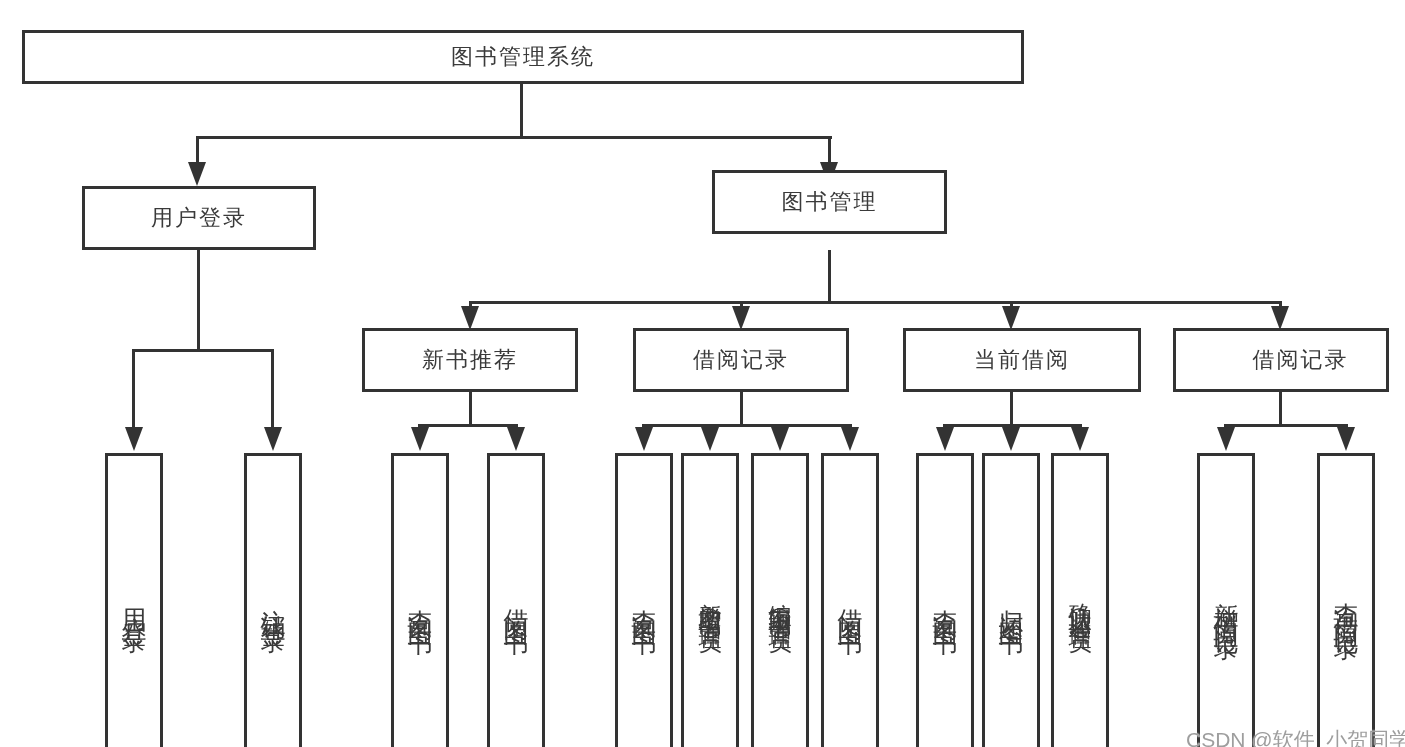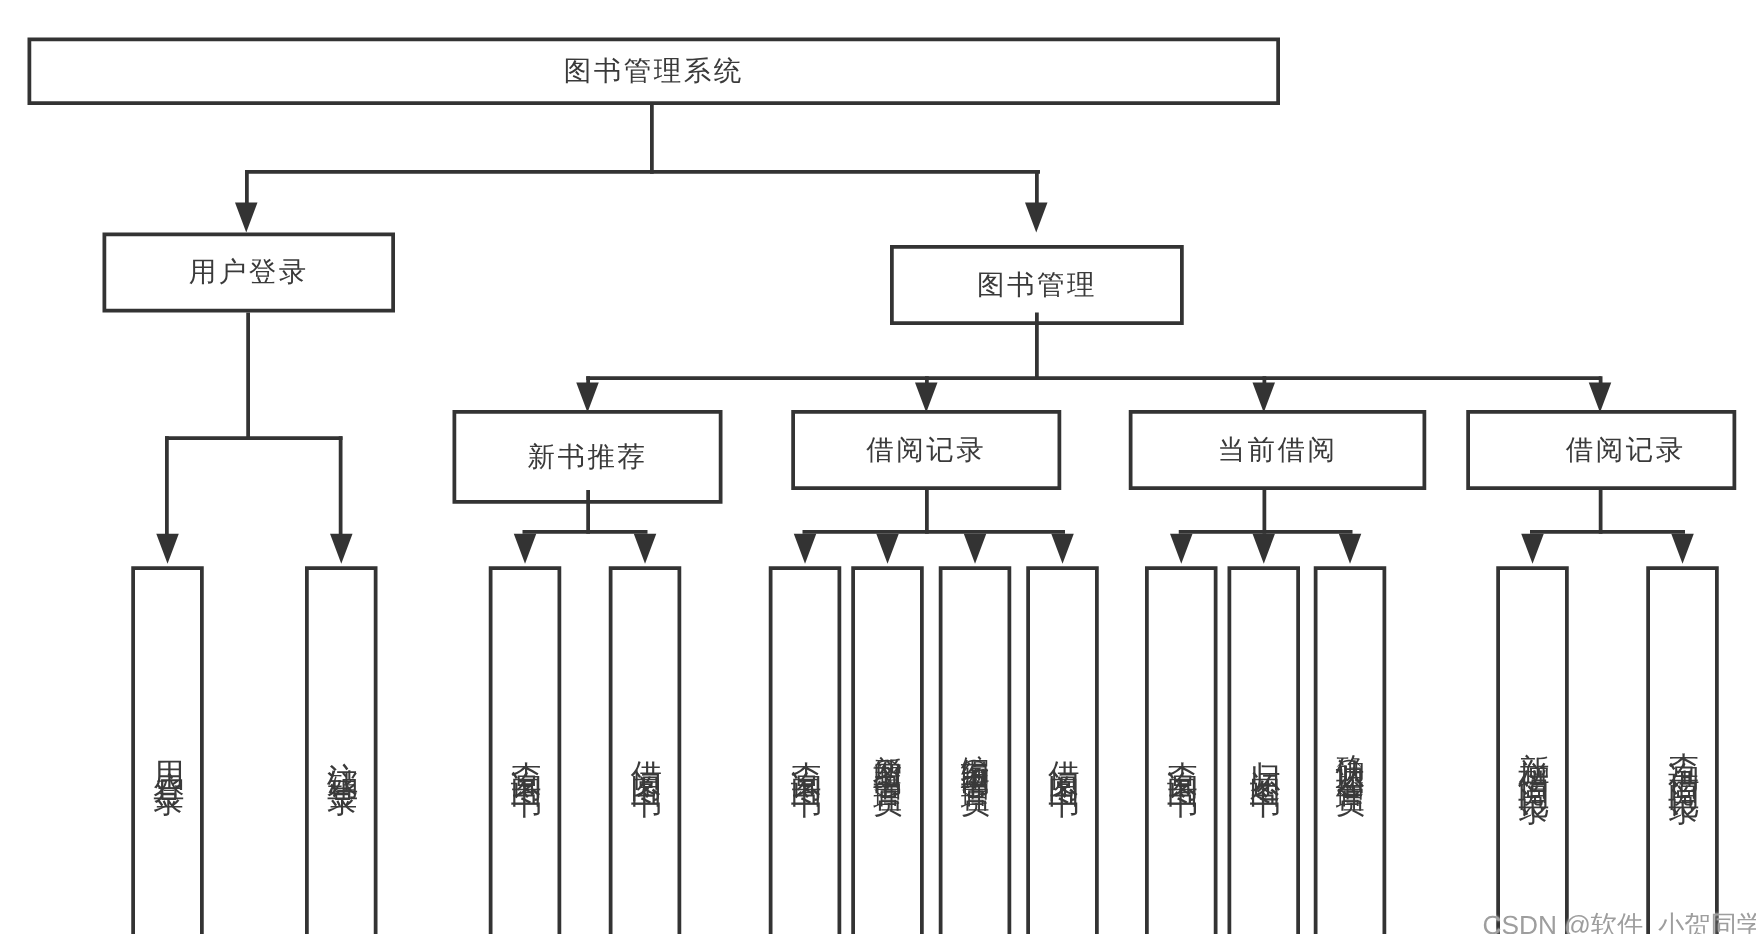--- a/index.html
+++ b/index.html
@@ -71,41 +71,41 @@
   <div class="box hbox" style="left:22px;top:14px;width:1002px;height:54px;">图书管理系统</div>
 
   <div class="vline" style="left:520px;top:68px;height:55px;"></div>
   <div class="hline" style="left:196px;top:120px;width:636px;"></div>
   <div class="vline" style="left:196px;top:120px;height:30px;"></div>
   <div class="arrow" style="left:188px;top:146px;"></div>
   <div class="vline" style="left:828px;top:120px;height:30px;"></div>
   <div class="arrow" style="left:820px;top:146px;"></div>
 
   <div class="box hbox" style="left:82px;top:170px;width:234px;height:64px;">用户登录</div>
-  <div class="box hbox" style="left:712px;top:180px;width:235px;height:64px;">图书管理</div>
+  <div class="box hbox" style="left:712px;top:154px;width:235px;height:64px;">图书管理</div>
 
   <div class="vline" style="left:197px;top:234px;height:101px;"></div>
   <div class="hline" style="left:132px;top:333px;width:142px;"></div>
   <div class="vline" style="left:132px;top:333px;height:80px;"></div>
   <div class="vline" style="left:271px;top:333px;height:80px;"></div>
   <div class="arrow" style="left:125px;top:411px;"></div>
   <div class="arrow" style="left:264px;top:411px;"></div>
 
   <div class="vline" style="left:828px;top:234px;height:54px;"></div>
   <div class="hline" style="left:469px;top:285px;width:812px;"></div>
   <div class="vline" style="left:469px;top:285px;height:7px;"></div>
   <div class="arrow" style="left:461px;top:290px;"></div>
   <div class="vline" style="left:740px;top:285px;height:7px;"></div>
   <div class="arrow" style="left:732px;top:290px;"></div>
   <div class="vline" style="left:1010px;top:285px;height:7px;"></div>
   <div class="arrow" style="left:1002px;top:290px;"></div>
   <div class="vline" style="left:1279px;top:285px;height:7px;"></div>
   <div class="arrow" style="left:1271px;top:290px;"></div>
 
-  <div class="box hbox" style="left:362px;top:312px;width:216px;height:75px;">新书推荐</div>
+  <div class="box hbox" style="left:362px;top:312px;width:216px;height:64px;">新书推荐</div>
   <div class="box hbox" style="left:633px;top:312px;width:216px;height:64px;">借阅记录</div>
   <div class="box hbox" style="left:903px;top:312px;width:238px;height:64px;">当前借阅</div>
   <div class="box hbox" style="left:1173px;top:312px;width:216px;height:64px;padding-left:39px;">借阅记录</div>
 
   <div class="vline" style="left:469px;top:376px;height:35px;"></div>
   <div class="hline" style="left:418px;top:408px;width:100px;"></div>
   <div class="arrow" style="left:411px;top:411px;"></div>
   <div class="arrow" style="left:507px;top:411px;"></div>
 
   <div class="vline" style="left:740px;top:376px;height:35px;"></div>

